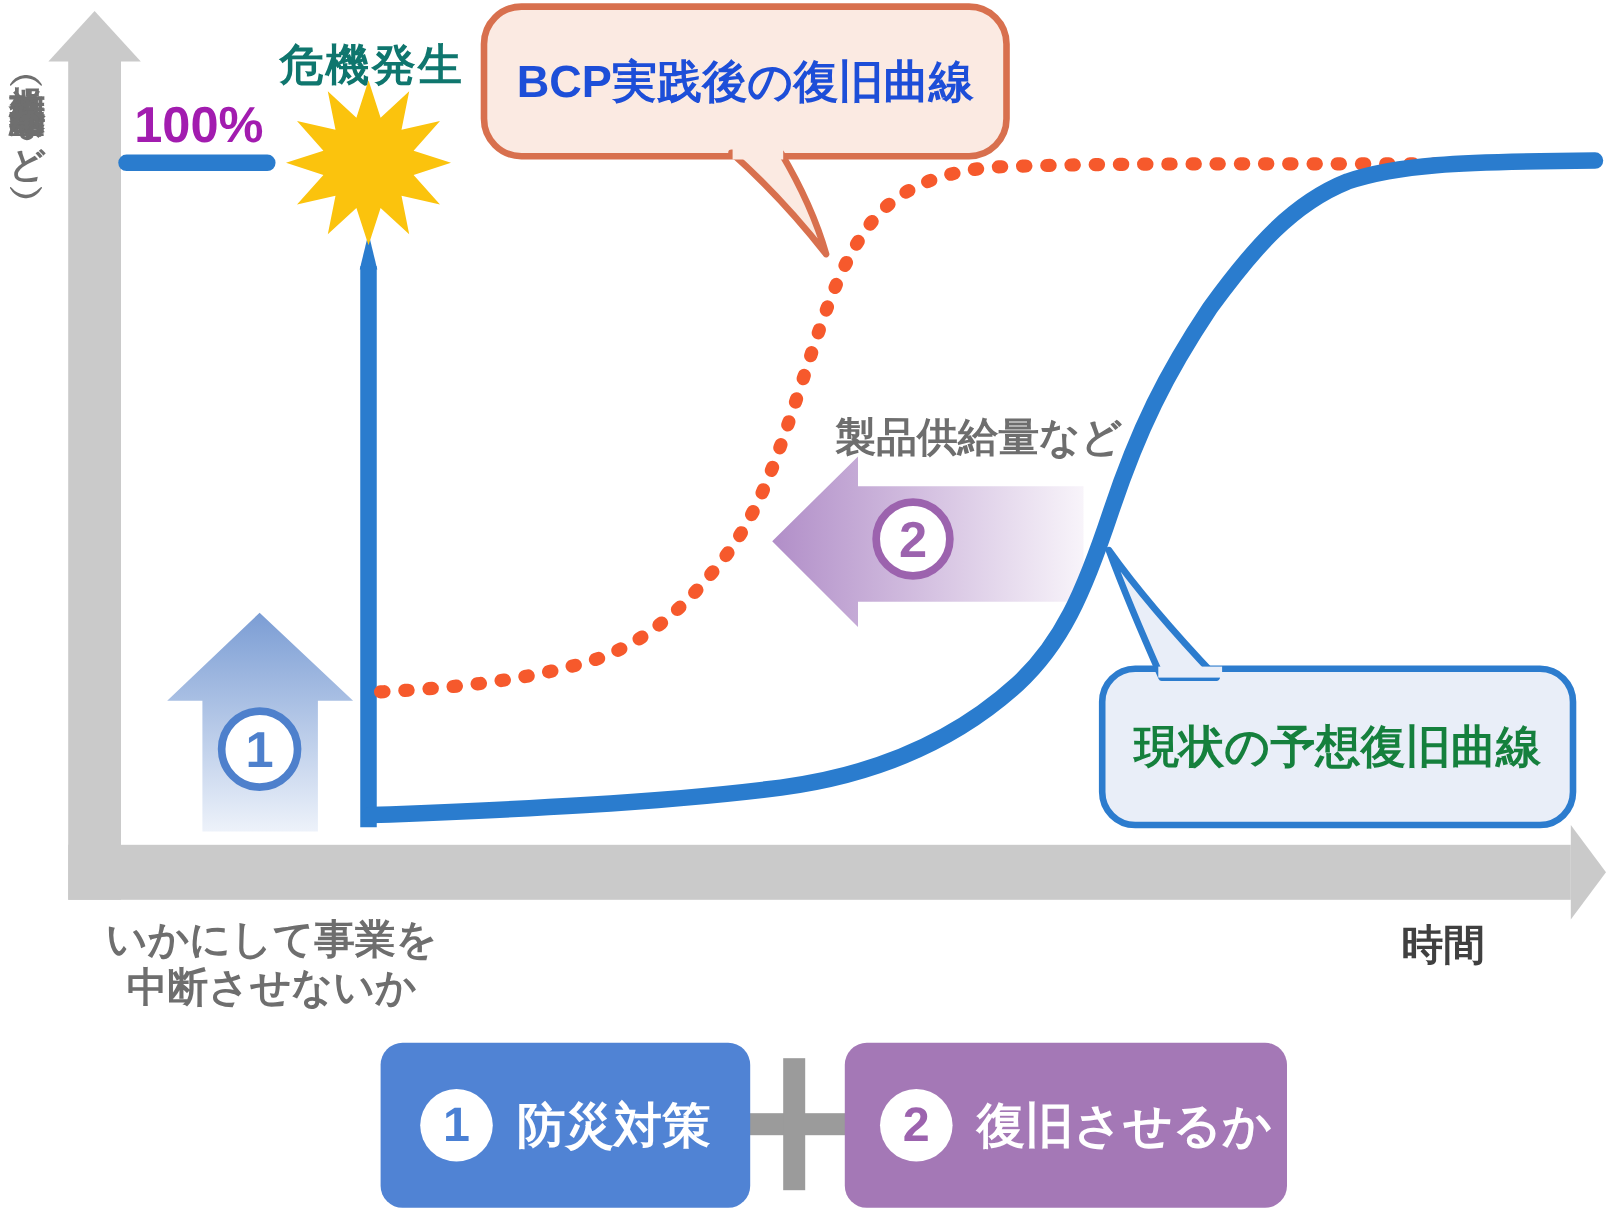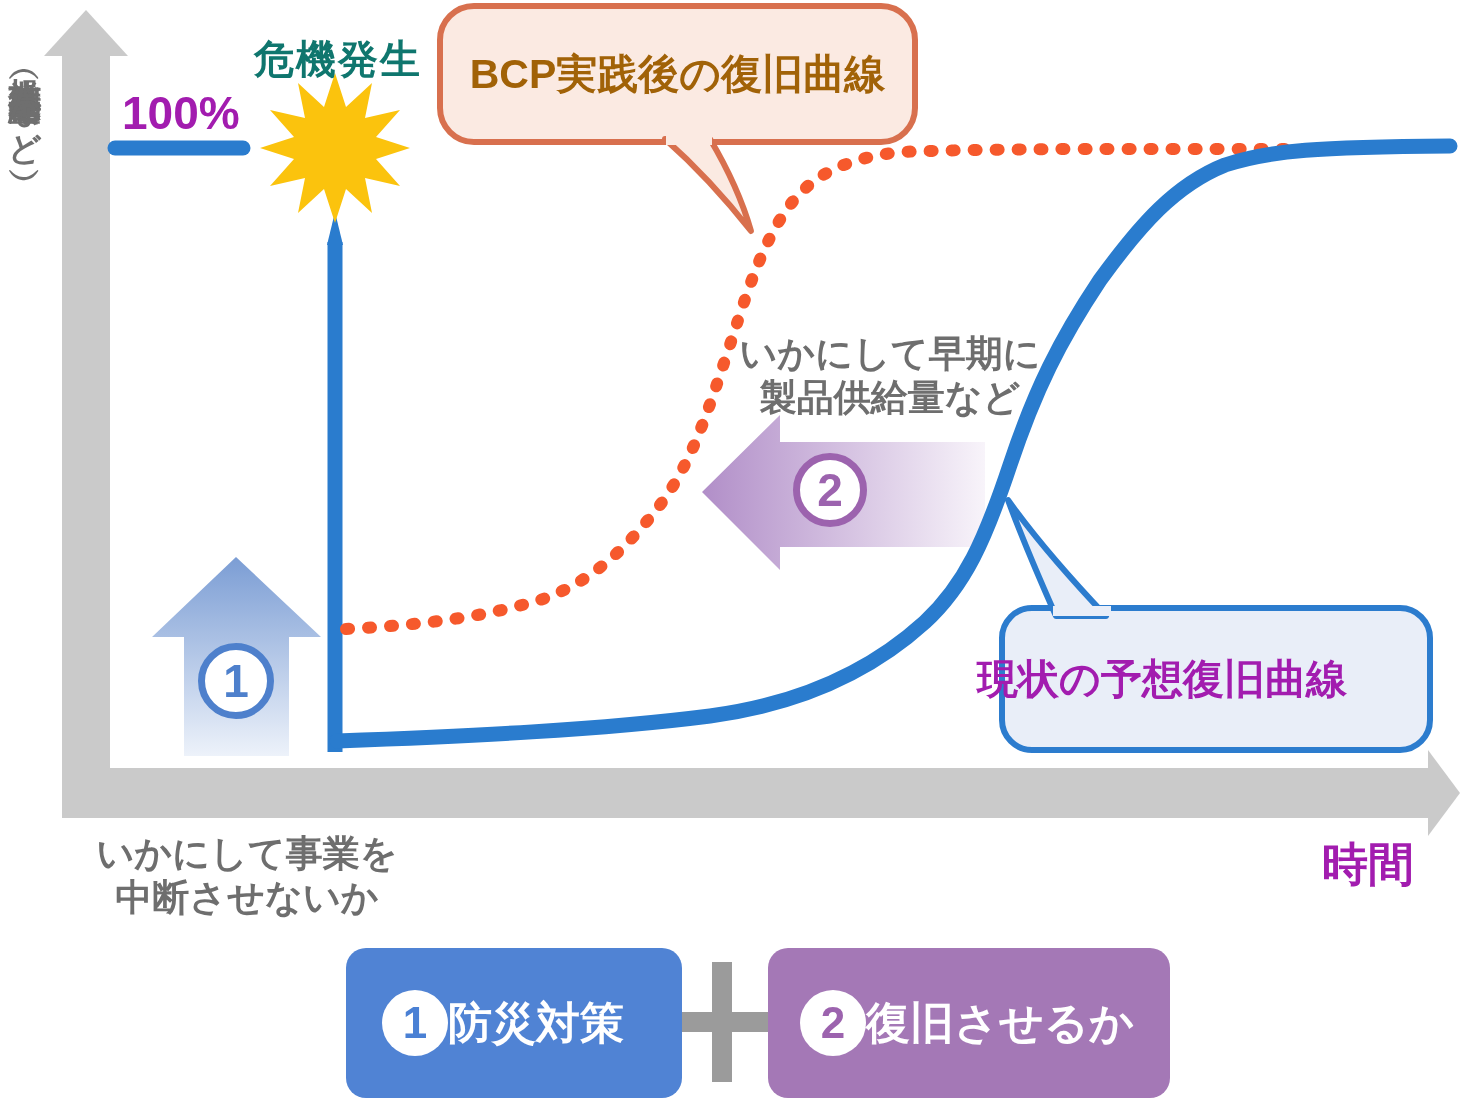--- a/index.html
+++ b/index.html
@@ -13,40 +13,40 @@
     left:2px;top:52px;height:450px;
     writing-mode:vertical-rl;text-orientation:mixed;
     font-size:33px;color:#6F6F6F;letter-spacing:2px;
   }
   .pct{left:122px;top:86px;font-size:46px;color:#a21caf;}
   .crisis{left:254px;top:32px;font-size:40px;color:#0f766e;letter-spacing:2px;}
   .note{position:absolute;font-weight:bold;color:#6E6E6E;font-size:37px;
         line-height:1.18;text-align:center;white-space:nowrap;}
   .note-early{left:700px;top:332px;width:380px;}
   .note-interrupt{left:57px;top:832px;width:380px;text-align:center;}
-  .time{left:1322px;top:834px;font-size:46px;color:#a21caf;}
+  .time{left:1274px;top:834px;font-size:38px;color:#404040;}
   .bubble-text{position:absolute;display:flex;align-items:center;justify-content:center;
                font-weight:bold;font-size:41px;}
-  .bubble-text.orange{left:440px;top:6px;width:475px;height:136px;color:#a16207;}
-  .bubble-text.blue{left:948px;top:608px;width:428px;height:142px;color:#a21caf;}
+  .bubble-text.orange{left:440px;top:6px;width:475px;height:136px;color:#1d4ed8;}
+  .bubble-text.blue{left:1002px;top:608px;width:428px;height:142px;color:#15803d;}
   .step-circle{position:absolute;background:#fff;border-radius:50%;
                display:flex;align-items:center;justify-content:center;
                font-weight:bold;font-size:46px;}
   .step1{left:198px;top:643px;width:62px;height:62px;border:7px solid #4E80CC;color:#4E80CC;}
   .step2{left:793px;top:453px;width:60px;height:60px;border:7px solid #9C63AE;color:#9C63AE;}
   .badge{position:absolute;top:948px;height:150px;border-radius:20px;
          display:flex;align-items:center;}
   .badge-blue{left:346px;width:336px;background:#5083D4;padding-left:36px;box-sizing:border-box;}
   .badge-purple{left:768px;width:402px;background:#A478B6;padding-left:32px;box-sizing:border-box;}
   .badge-num{width:66px;height:66px;border-radius:50%;background:#fff;flex:0 0 auto;
              display:flex;align-items:center;justify-content:center;
              font-weight:bold;font-size:44px;}
   .badge-blue .badge-num{color:#4A80D4;}
   .badge-purple .badge-num{color:#9C63AE;}
-  .badge-label{color:#fff;font-weight:bold;font-size:44px;white-space:nowrap;}
+  .badge-label{color:#fff;font-weight:bold;font-size:44px;margin-left:22px;white-space:nowrap;}
 </style>
 </head>
 <body>
 
 <div class="canvas">
 
   <svg class="chart-svg" width="1462" height="1108" viewBox="0 0 1462 1108">
     <defs>
       <linearGradient id="gradUp" x1="0" y1="0" x2="0" y2="1">
         <stop offset="0" stop-color="#7B9DD4"></stop>
@@ -103,21 +103,21 @@
 
   <div class="txt y-label">操業度（製品供給量など）</div>
 
   <div class="txt pct">100%</div>
 
   <div class="txt crisis">危機発生</div>
 
   <div class="bubble-text orange">BCP実践後の復旧曲線</div>
 
   <div class="note note-early">
-    <span>いかにして早期に</span><br>
+    <br>
     <span>製品供給量など</span>
   </div>
 
   <div class="bubble-text blue">現状の予想復旧曲線</div>
 
   <div class="step-circle step1">1</div>
   <div class="step-circle step2">2</div>
 
   <div class="note note-interrupt">
     <span>いかにして事業を</span><br>

